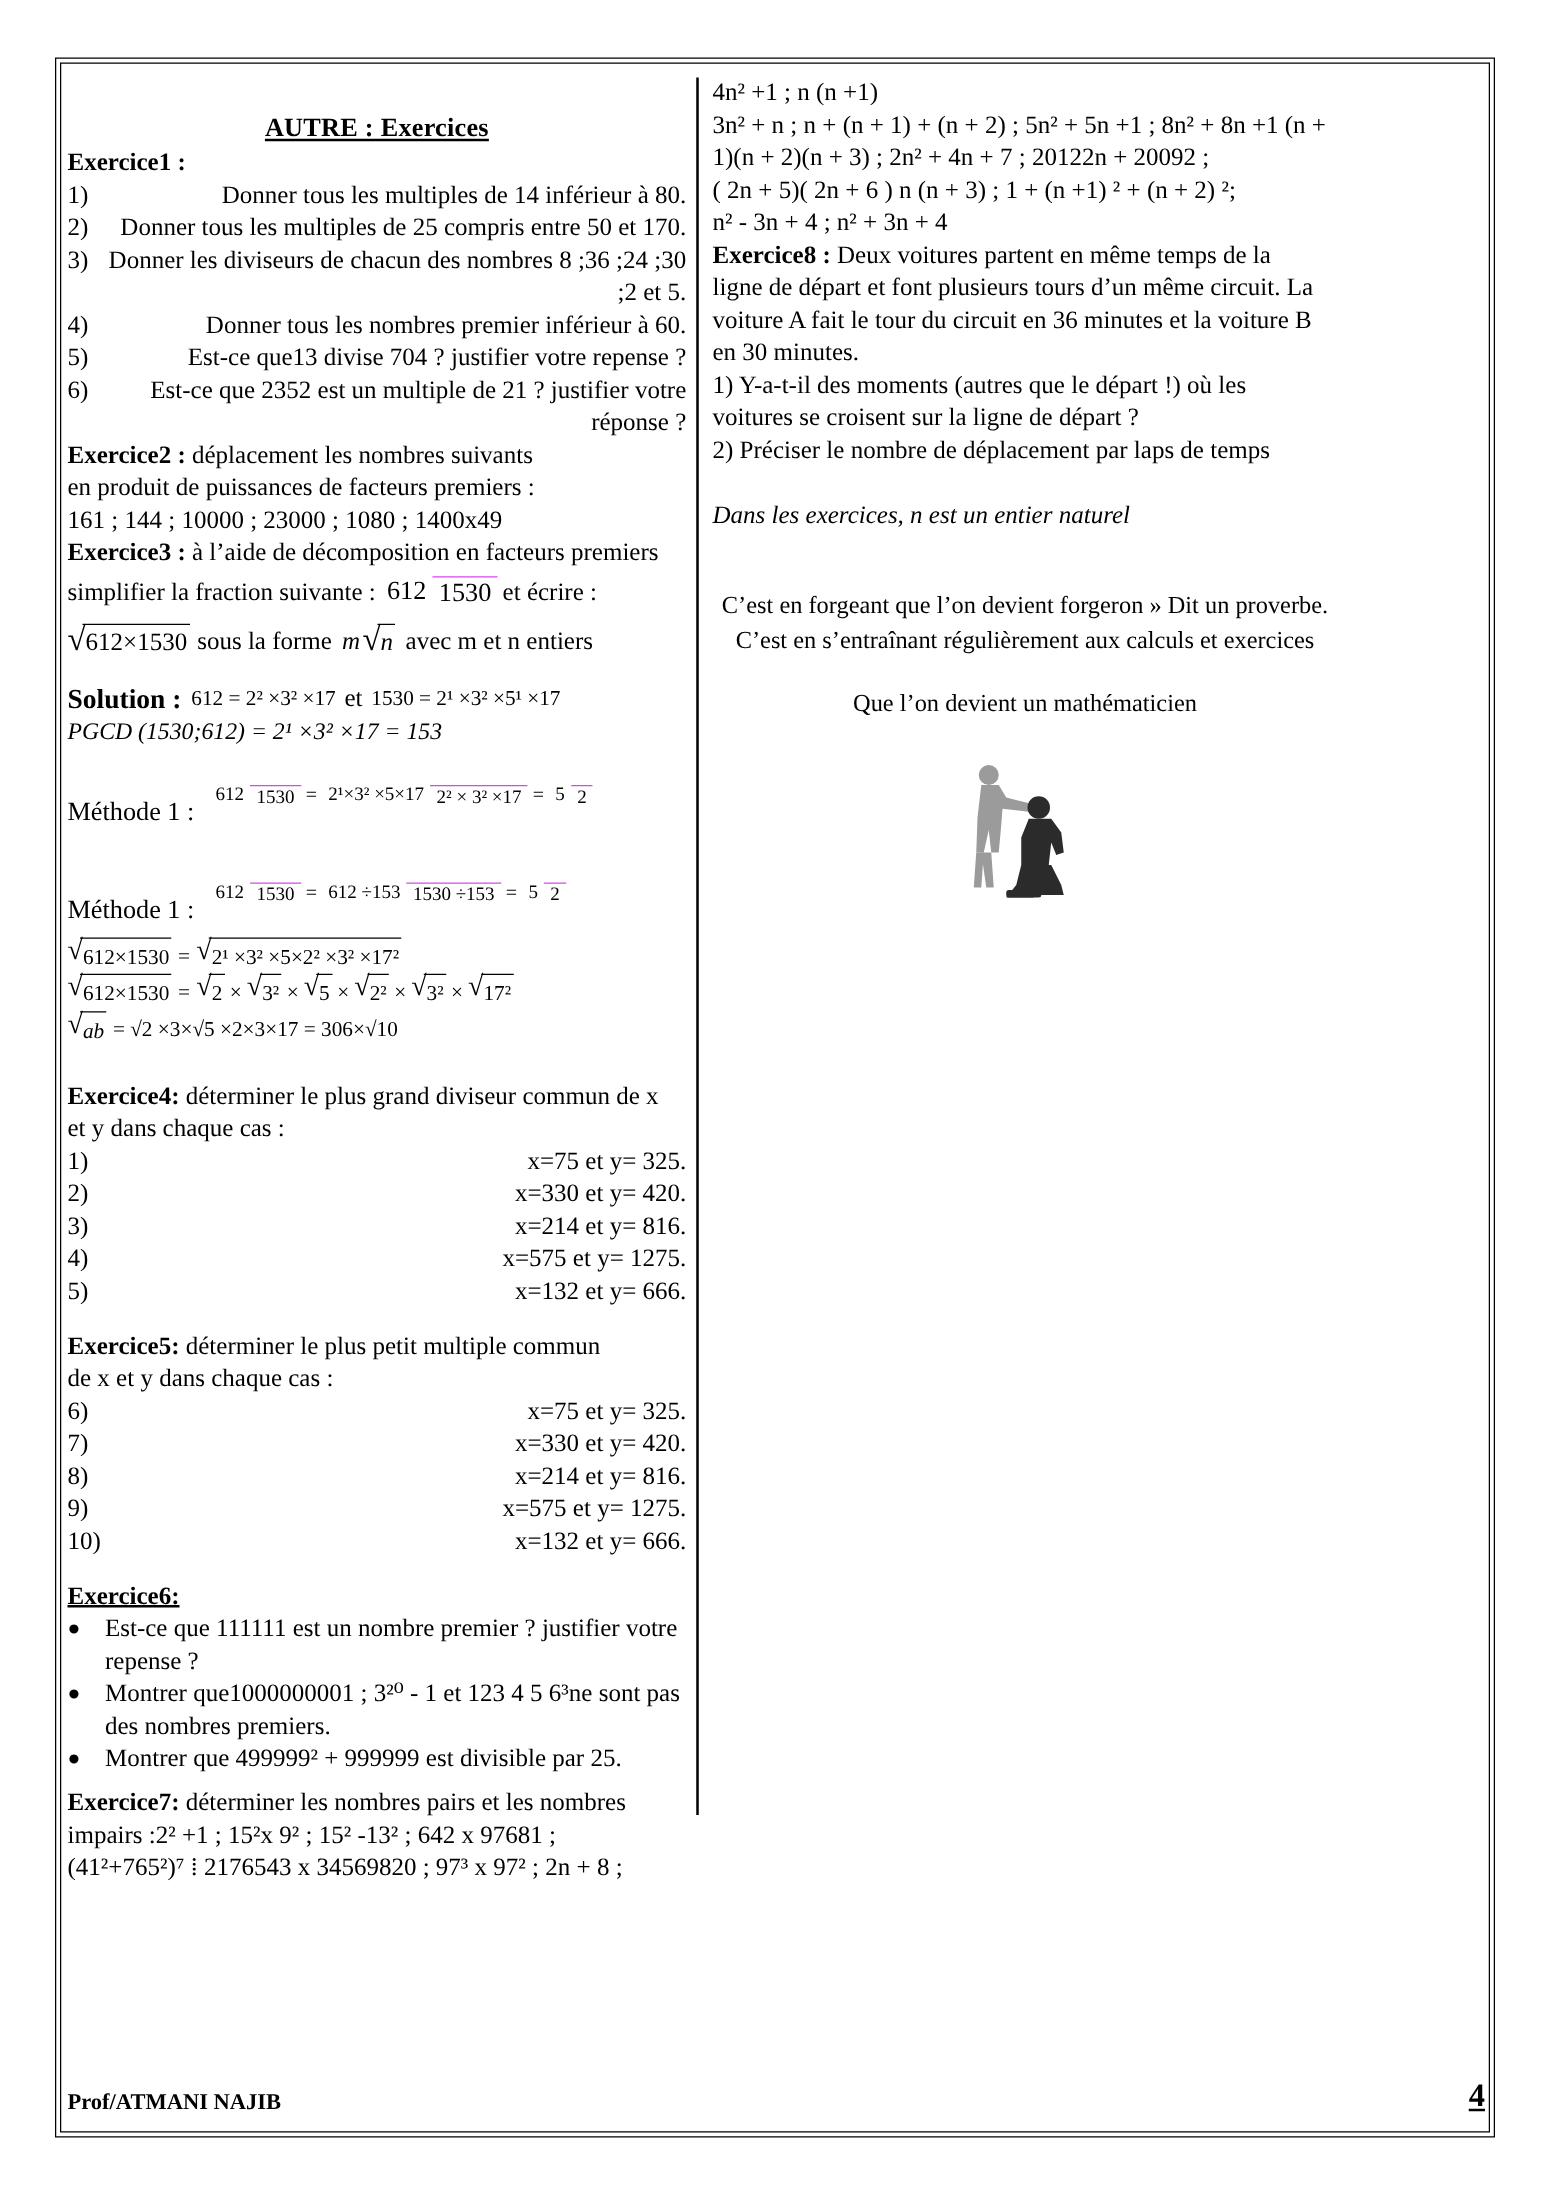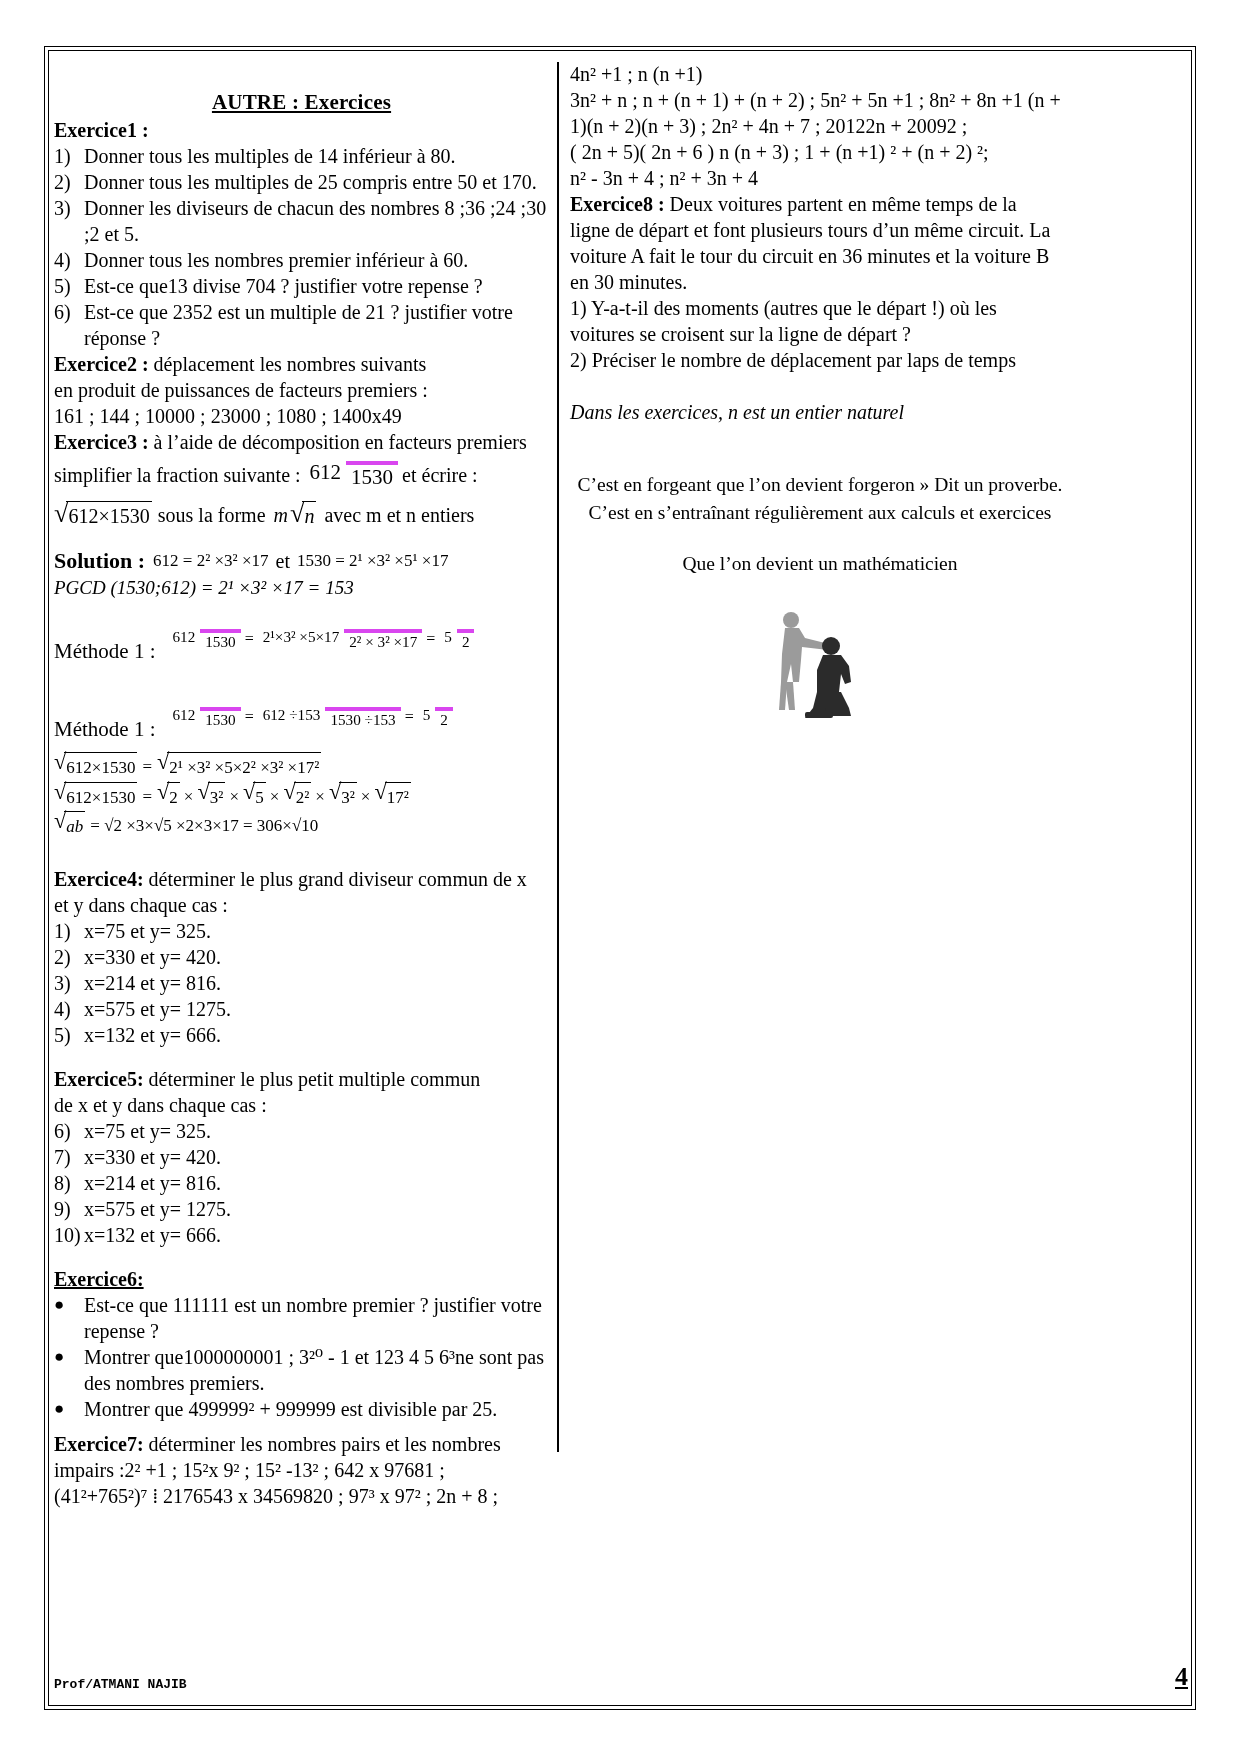--- a/index.html
+++ b/index.html
@@ -92,21 +92,21 @@
     font-size: 20px;
     line-height: 1.30;
     margin: 0;
     display: flex;
   }
   .item .num {
     display: inline-block;
     min-width: 30px;
     flex: 0 0 auto;
   }
-  .item .txt { flex: 1 1 auto; }
+  .item .txt { flex: 1 1 auto; text-align: right; }
 
   .bullet-item {
     font-size: 20px;
     line-height: 1.30;
     margin: 0;
     display: flex;
   }
   .bullet-item .dot {
     flex: 0 0 auto;
     width: 30px;
@@ -121,21 +121,21 @@
 
   .frac {
     display: inline-flex;
     flex-direction: row;
     vertical-align: middle;
     text-align: center;
     margin: 0 4px;
     font-size: 0.95em;
   }
   .frac .n { padding: 0 5px; line-height: 1.05; }
-  .frac .d { padding: 0 5px; border-top: 4px solid #d946ef; line-height: 1.15; }
+  .frac .d { padding: 0 5px; border-top: 1px solid #d946ef; line-height: 1.15; }
 
   .inline-math-row {
     display: flex;
     align-items: center;
     font-size: 20px;
     line-height: 1.3;
   }
 
   .sqrt {
     display: inline-flex;
@@ -192,23 +192,23 @@
   .footer {
     position: absolute;
     left: 54px;
     bottom: 62px;
     width: 1134px;
     display: flex;
     justify-content: space-between;
     align-items: flex-end;
   }
   .footer-name {
-    font-family: Liberation Mono, monospace;
+    font-family: Liberation Serif, serif;
     font-weight: bold;
-    font-size: 13px;
+    font-size: 18px;
   }
   .footer-page {
     font-weight: bold;
     font-size: 26px;
     text-decoration: underline;
   }
 </style>
 </head>
 <body>
 

